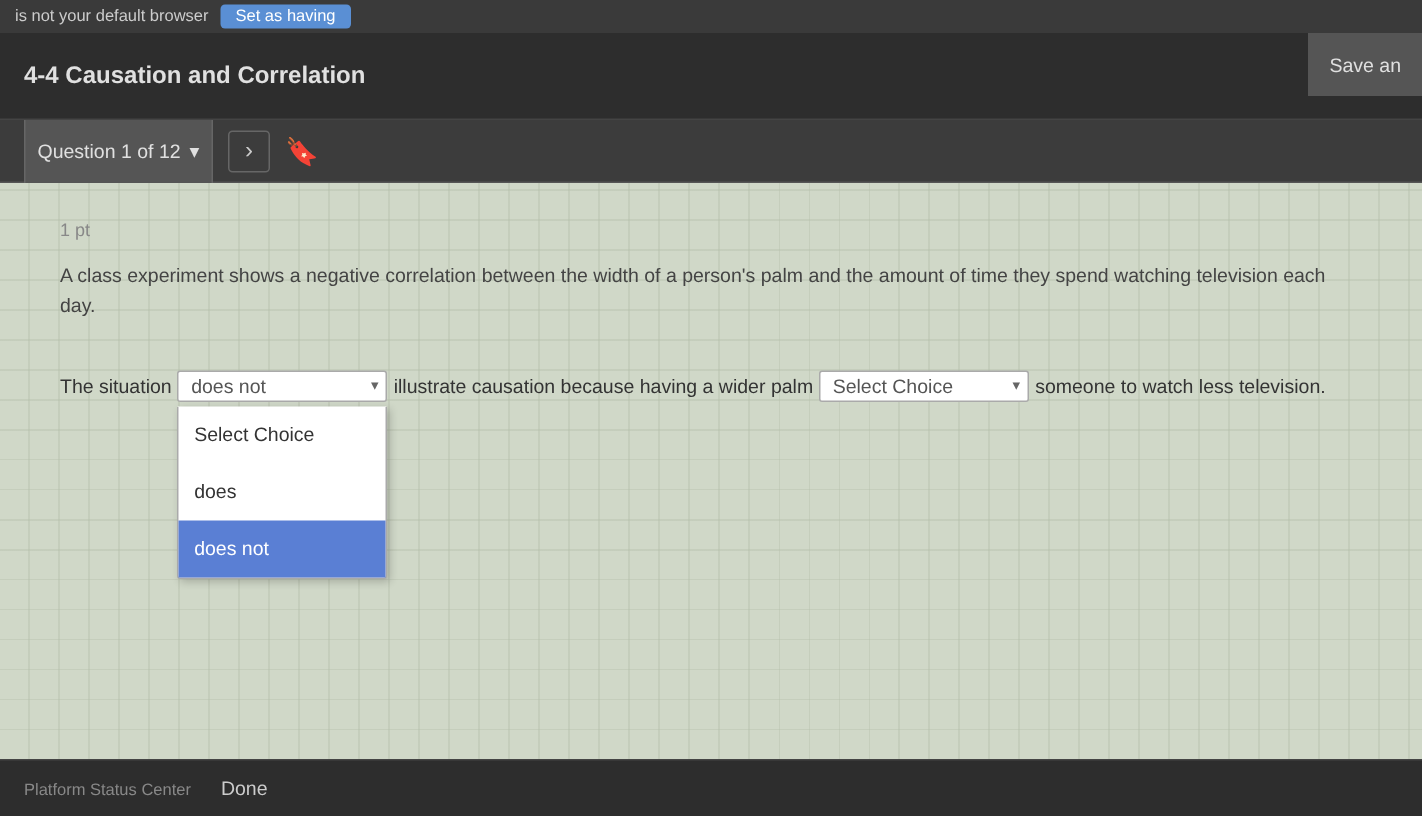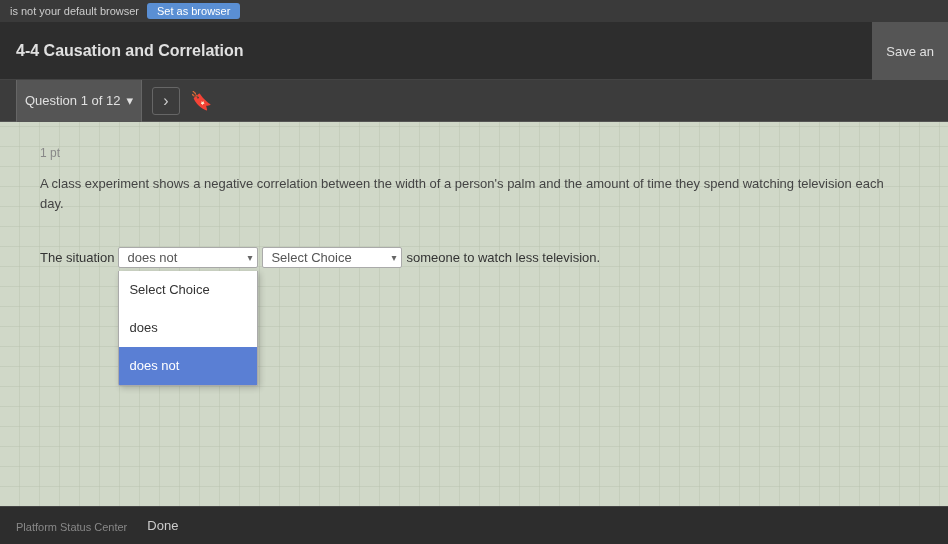--- a/index.html
+++ b/index.html
@@ -54,21 +54,21 @@
     .save-btn {
       position: absolute;
       right: 0;
       top: 0;
       background: #555;
       color: #e0e0e0;
       border: none;
       padding: 8px 14px;
       font-size: 13px;
       cursor: pointer;
-      height: 58px;
+      height: 42px;
     }
 
     
     .nav-bar {
       background: #3c3c3c;
       height: 42px;
       display: flex;
       align-items: center;
       padding: 0 16px;
       gap: 10px;
@@ -253,21 +253,21 @@
       display: inline-flex;
       align-items: center;
       line-height: 26px;
     }
   </style>
 </head>
 <body>
 
 <div class="browser-bar">
   <span class="browser-bar-text">is not your default browser</span>
-  <button class="set-default-btn">Set as browser</button>
+  <button class="set-default-btn">Set as having</button>
 </div>
 
 <div class="header">
   <span class="header-title">4-4 Causation and Correlation</span>
   <button class="save-btn">Save an</button>
 </div>
 
 <div class="nav-bar">
   <div class="question-selector">
     <span>Question 1 of 12</span>
@@ -297,20 +297,21 @@
       <span class="select-arrow">▾</span>
 
       
       <div class="dropdown-overlay">
         <div class="dropdown-item">Select Choice</div>
         <div class="dropdown-item">does</div>
         <div class="dropdown-item selected">does not</div>
       </div>
     </span>
 
+    <span class="sentence-part">illustrate causation because having a wider palm</span>
 
     <span class="inline-select-wrapper">
       <select class="inline-select">
         <option value="">Select Choice</option>
         <option value="causes">causes</option>
         <option value="does_not_cause">does not cause</option>
       </select>
       <span class="select-arrow">▾</span>
     </span>
 

